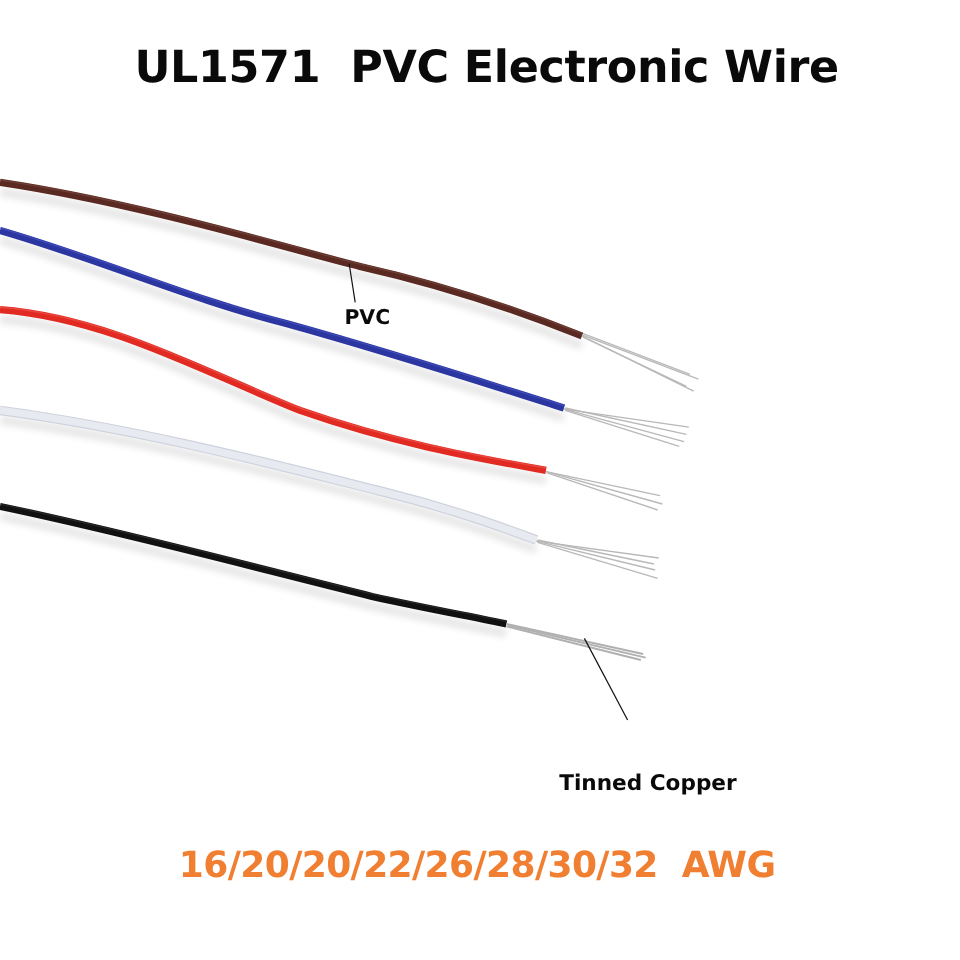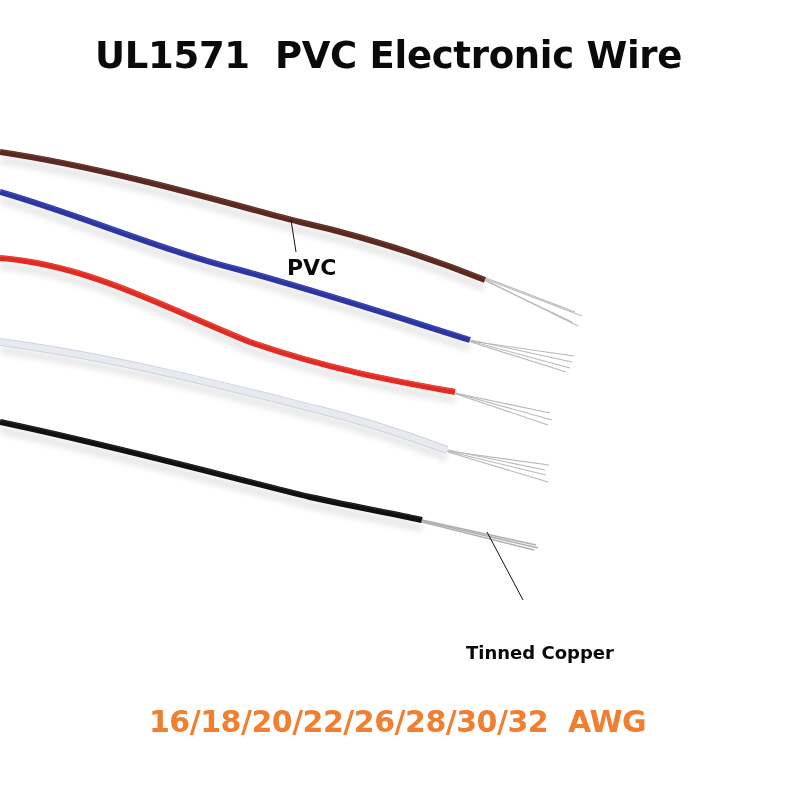--- a/index.html
+++ b/index.html
@@ -6,38 +6,38 @@
     .canvas {
       position: relative;
       width: 800px;
       height: 800px;
       overflow: hidden;
       background: #ffffff;
       font-family: "DejaVu Sans", "Liberation Sans", sans-serif;
     }
     .title {
       position: absolute;
-      left: 95px;
+      left: 112px;
       top: 34px;
       font-size: 37px;
       font-weight: bold;
       color: #0a0a0a;
       white-space: pre;
       letter-spacing: -0.3px;
     }
     .wires {
       position: absolute;
       left: 0; top: 0;
       width: 800px; height: 800px;
     }
     .label-pvc {
       position: absolute;
       left: 287px;
       top: 255px;
-      font-size: 22px;
+      font-size: 17px;
       font-weight: bold;
       color: #0a0a0a;
     }
     .label-copper {
       position: absolute;
       left: 466px;
       top: 619px;
       font-size: 18px;
       font-weight: bold;
       color: #0a0a0a;
@@ -128,14 +128,14 @@
         <path d="M423,521 L538,548"></path>
       </g>
     </g>
 
     <line x1="291" y1="220" x2="296" y2="252" stroke="#111" stroke-width="1"></line>
     <line x1="487" y1="532" x2="523" y2="600" stroke="#111" stroke-width="1"></line>
   </svg>
 
   <div class="label-pvc">PVC</div>
   <div class="label-copper">Tinned Copper</div>
-  <div class="awg" style="color:#f07f32;">16/18/20/22/26/28/30/32  AWG</div>
+  <div class="awg" style="color:#f07f32;">16/20/20/22/26/28/30/32  AWG</div>
 </div>
 
 </body></html>

